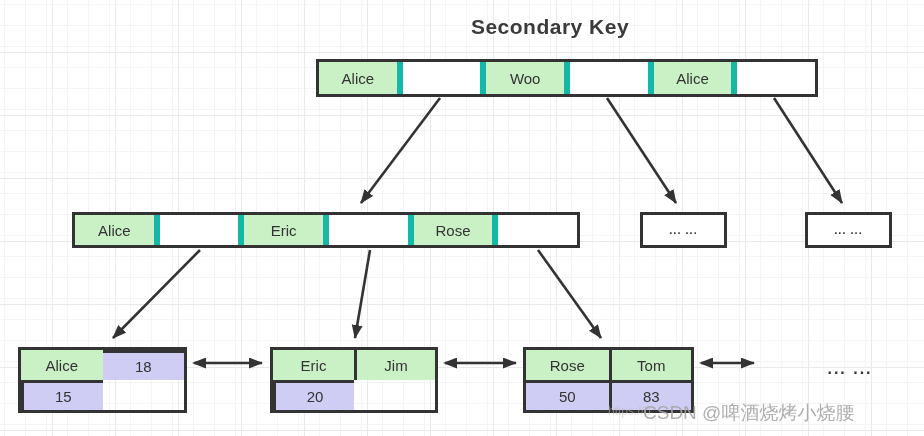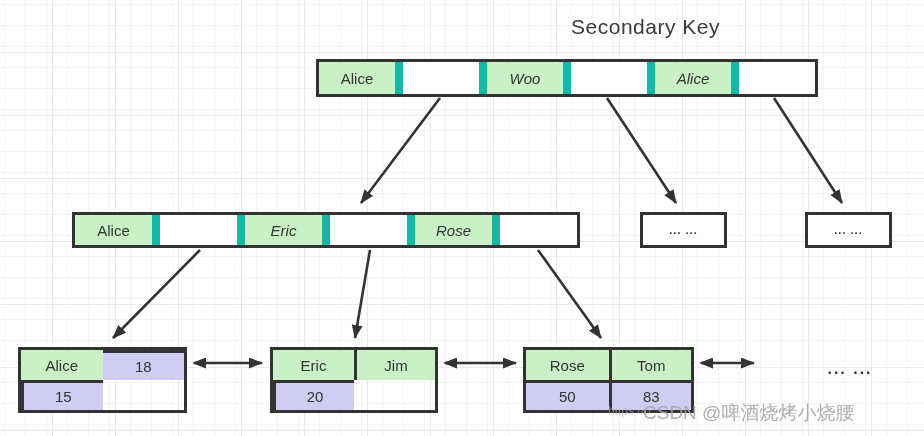--- a/index.html
+++ b/index.html
@@ -19,43 +19,43 @@
       linear-gradient(#f4f4f4 1px, transparent 1px),
       linear-gradient(90deg, #f4f4f4 1px, transparent 1px);
     background-size: 63px 63px, 63px 63px, 21px 21px, 21px 21px;
     background-position: 4px -11px, -11px 4px, 4px 4px, 4px 4px;
   }
   .title {
     position: absolute;
     left: 380px;
     top: 15px;
     width: 340px;
-    text-align: right;
+    text-align: center;
     font-size: 21px;
-    font-weight: normal;
+    font-weight: bold;
     color: #3b3b3b;
     letter-spacing: 0.5px;
   }
   .node-row {
     position: absolute;
     display: flex;
     border: 3px solid #333333;
     background: #ffffff;
     box-sizing: border-box;
   }
   .node-row .cell {
     flex: 1 1 0;
     display: flex;
     align-items: center;
     justify-content: center;
     font-size: 15px;
     color: #333333;
     background: #ffffff;
   }
-  .node-row .cell + .cell { border-left: 8px solid #14b8a6; font-style: italic; }
+  .node-row .cell + .cell { border-left: 6px solid #14b8a6; }
   .cell.key { background: #c9f1c5; }
 
   #root-node  { left: 316px; top: 59px;  width: 502px; height: 38px; }
   #internal-node { left: 72px; top: 212px; width: 508px; height: 36px; }
 
   .dots-box {
     position: absolute;
     top: 212px;
     width: 87px;
     height: 36px;

